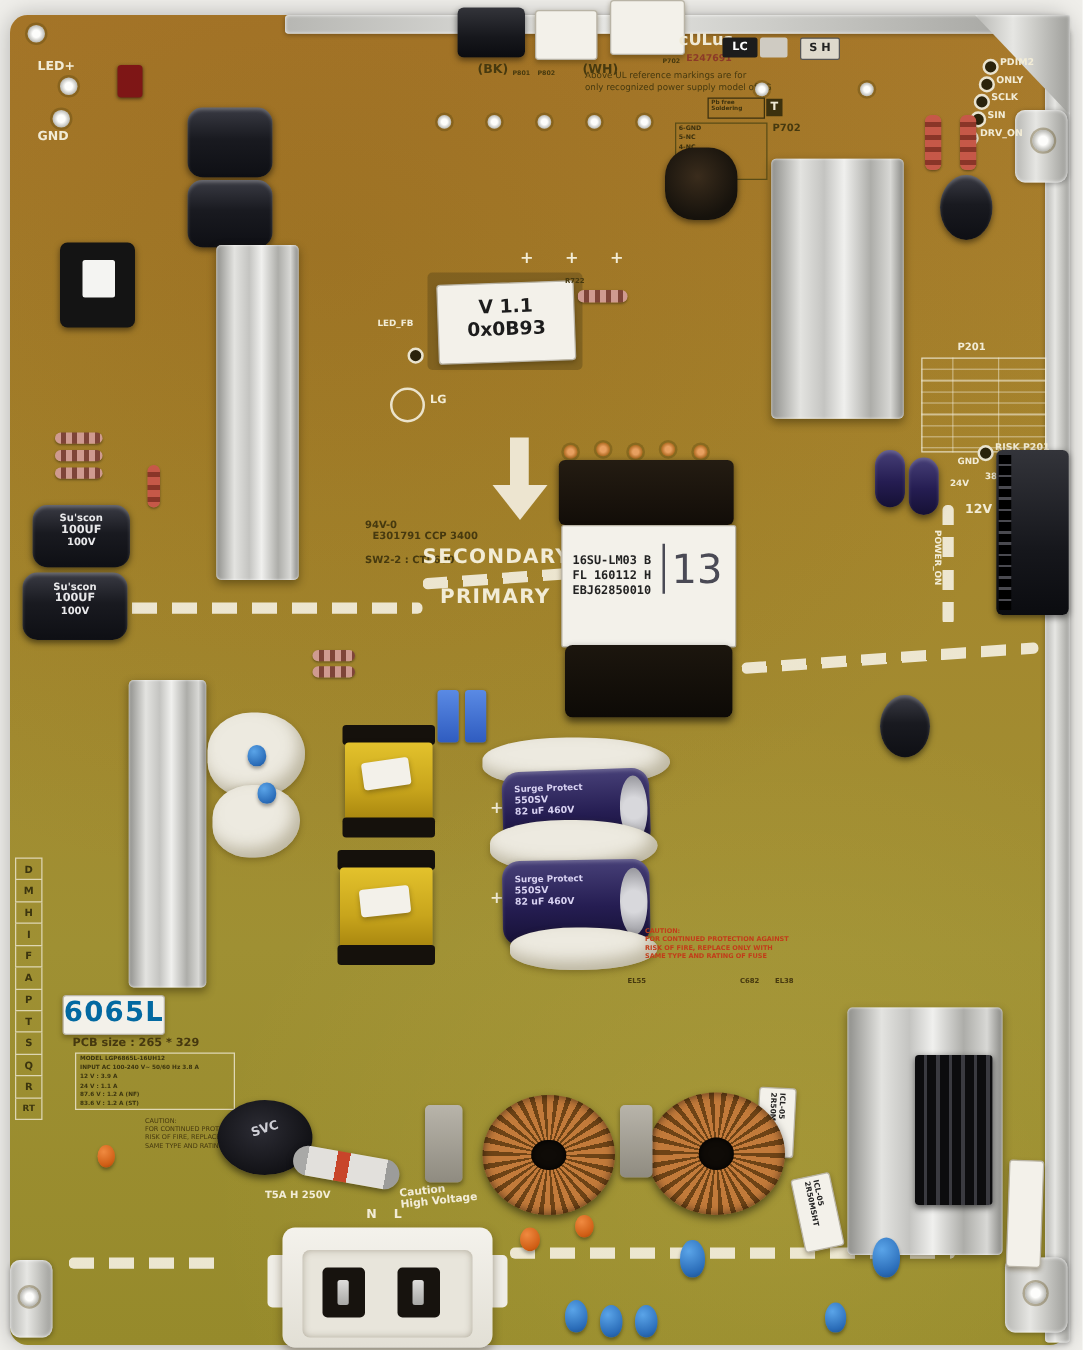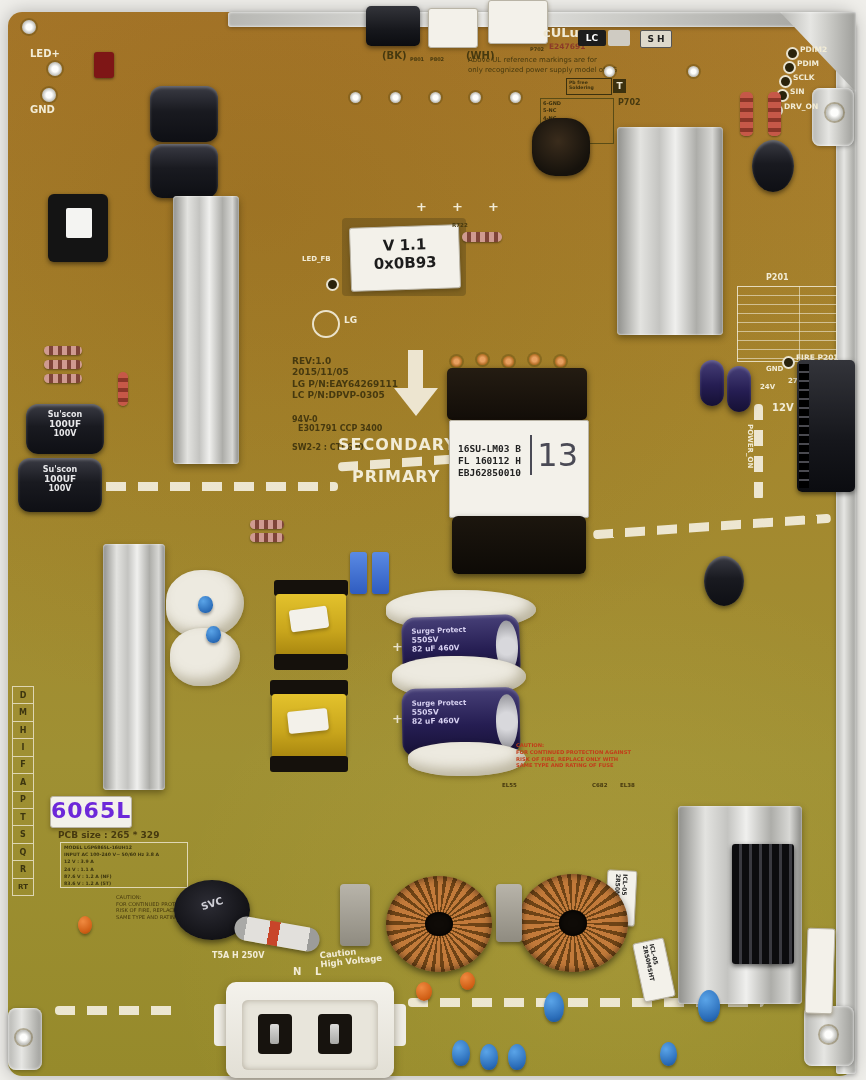--- a/index.html
+++ b/index.html
@@ -107,21 +107,21 @@
     <div>4-NC</div>
     <div>3-I2C SDA</div>
     <div>2-I2C SCL</div>
     <div>1-VCOM VDD</div>
   </div>
   <div class="txtd" style="left:618px;top:98px;font-size:8px;">P702</div>
 
   <div class="ring" style="left:786px;top:47px;"></div>
   <div class="txt" style="left:800px;top:46px;font-size:7.5px;">PDIM2</div>
   <div class="ring" style="left:783px;top:61px;"></div>
-  <div class="txt" style="left:797px;top:60px;font-size:7.5px;">PDIM</div>
+  <div class="txt" style="left:797px;top:60px;font-size:7.5px;">ONLY</div>
   <div class="ring" style="left:779px;top:75px;"></div>
   <div class="txt" style="left:793px;top:74px;font-size:7.5px;">SCLK</div>
   <div class="ring" style="left:776px;top:89px;"></div>
   <div class="txt" style="left:790px;top:88px;font-size:7.5px;">SIN</div>
   <div class="ring" style="left:770px;top:104px;"></div>
   <div class="txt" style="left:784px;top:103px;font-size:7.5px;">DRV_ON</div>
 
   <div class="resv" style="left:740px;top:92px;width:13px;height:44px;"></div>
   <div class="resv" style="left:768px;top:92px;width:13px;height:44px;"></div>
   <div class="capk" style="left:752px;top:140px;width:42px;height:52px;border-radius:50%;"></div>
@@ -148,26 +148,20 @@
   <div class="txt" style="left:452px;top:200px;font-size:13px;">+</div>
   <div class="txt" style="left:488px;top:200px;font-size:13px;">+</div>
   <div class="txt" style="left:392px;top:640px;font-size:13px;">+</div>
   <div class="txt" style="left:392px;top:712px;font-size:13px;">+</div>
 
   <div class="txt" style="left:302px;top:256px;font-size:7px;">LED_FB</div>
   <div class="ring" style="left:326px;top:278px;"></div>
   <div class="abs" style="left:312px;top:310px;width:24px;height:24px;border:2.5px solid rgba(243,238,222,.9);border-radius:50%;"></div>
   <div class="txt" style="left:344px;top:316px;font-size:9px;">LG</div>
 
-  <div class="txtd" style="left:292px;top:356px;font-size:9px;">
-    <div>REV:1.0</div>
-    <div>2015/11/05</div>
-    <div>LG P/N:EAY64269111</div>
-    <div>LC P/N:DPVP-0305</div>
-  </div>
   <div class="txtd" style="left:292px;top:406px;font-size:8px;margin-top:37px;">SW2-2 : CTI 600</div>
   <div class="txtd" style="left:292px;top:415px;font-size:8px;">94V-0</div>
   <div class="txtd" style="left:298px;top:424px;font-size:8px;">E301791 CCP 3400</div>
 
   <div class="abs" style="left:408px;top:350px;width:15px;height:38px;background:rgba(243,238,222,.92);"></div>
   <div class="abs" style="left:394px;top:388px;width:0;height:0;border-left:22px solid transparent;border-right:22px solid transparent;border-top:28px solid rgba(243,238,222,.92);"></div>
 
   <div class="txt" style="left:338px;top:436px;font-size:16px;letter-spacing:1px;">SECONDARY</div>
   <div class="txt" style="left:352px;top:468px;font-size:16px;letter-spacing:1px;">PRIMARY</div>
 
@@ -244,43 +238,43 @@
   </div>
   <div class="blob" style="left:408px;top:742px;width:118px;height:34px;"></div>
 
   <div class="capp" style="left:700px;top:360px;width:24px;height:46px;"></div>
   <div class="capp" style="left:727px;top:366px;width:24px;height:46px;"></div>
   <div class="capk" style="left:704px;top:556px;width:40px;height:50px;border-radius:50%;"></div>
 
   <div class="tablegrid" style="left:737px;top:286px;width:98px;height:74px;"></div>
   <div class="txt" style="left:766px;top:274px;font-size:8px;">P201</div>
   <div class="ring" style="left:782px;top:356px;"></div>
-  <div class="txt" style="left:796px;top:354px;font-size:7.5px;">FIRE P201</div>
+  <div class="txt" style="left:796px;top:354px;font-size:7.5px;">RISK P201</div>
   <div class="txt" style="left:766px;top:366px;font-size:7px;">GND</div>
   <div class="txt" style="left:760px;top:384px;font-size:7px;">24V</div>
   <div class="txt" style="left:772px;top:402px;font-size:10px;">12V</div>
-  <div class="txt" style="left:788px;top:378px;font-size:7px;">27</div>
+  <div class="txt" style="left:788px;top:378px;font-size:7px;">38</div>
   <div class="txt" style="left:797px;top:368px;font-size:7px;">28</div>
   <div class="txt vlabel" style="left:745px;top:424px;font-size:7px;">POWER_ON</div>
   <div class="conn-black" style="left:797px;top:360px;width:58px;height:132px;">
     <div class="abs" style="left:2px;top:4px;width:10px;height:124px;background:repeating-linear-gradient(180deg,#000 0 7px,#4a4a50 7px 9px);"></div>
   </div>
 
   <div class="txtr" style="left:516px;top:742px;font-size:5.2px;">
     <div>CAUTION:</div>
     <div>FOR CONTINUED PROTECTION AGAINST</div>
     <div>RISK OF FIRE, REPLACE ONLY WITH</div>
     <div>SAME TYPE AND RATING OF FUSE</div>
   </div>
   <div class="txtd" style="left:502px;top:782px;font-size:5.5px;">EL55</div>
   <div class="txtd" style="left:592px;top:782px;font-size:5.5px;">C682</div>
   <div class="txtd" style="left:620px;top:782px;font-size:5.5px;">EL38</div>
 
   <div class="whitebox" style="left:50px;top:796px;width:80px;height:30px;text-align:center;">
-    <div style="font-size:22px;font-weight:900;color:#6d28d9;line-height:28px;letter-spacing:1px;">6065L</div>
+    <div style="font-size:22px;font-weight:900;color:#0369a1;line-height:28px;letter-spacing:1px;">6065L</div>
   </div>
   <div class="txtd" style="left:58px;top:830px;font-size:9px;">PCB size : 265 * 329</div>
   <div class="abs" style="left:60px;top:842px;width:128px;height:46px;border:1px solid rgba(240,234,214,.8);color:#3c350f;font-size:4.6px;font-weight:bold;line-height:7.2px;padding:1px 3px;box-sizing:border-box;">
     <div><span>MODEL</span> <span>LGP6865L-16UH12</span></div>
     <div><span>INPUT</span> <span>AC 100-240 V~ 50/60 Hz 3.8 A</span></div>
     <div>12 V : 3.9 A</div>
     <div>24 V : 1.1 A</div>
     <div>87.6 V : 1.2 A (NF)</div>
     <div>83.6 V : 1.2 A (ST)</div>
   </div>

